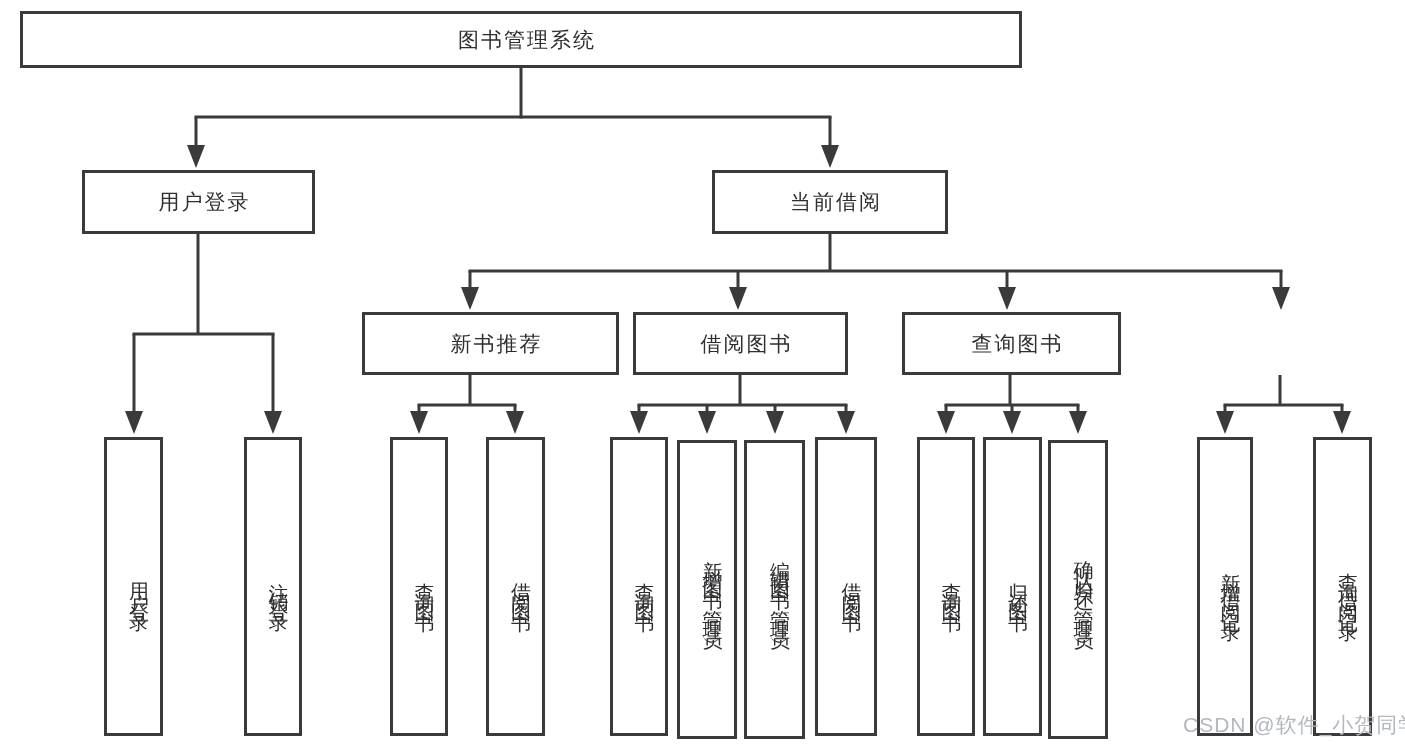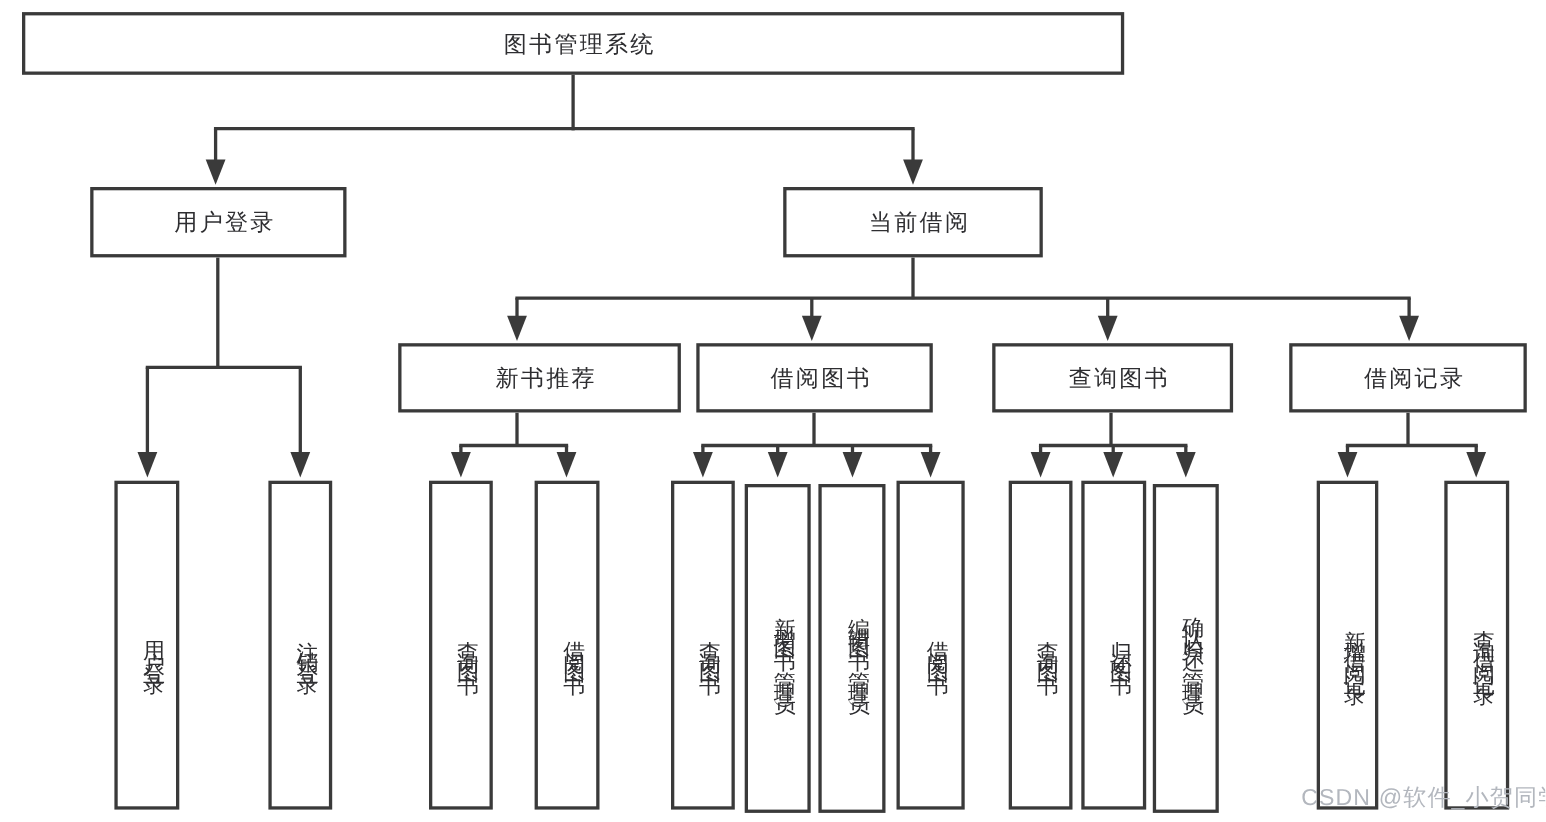--- a/index.html
+++ b/index.html
@@ -131,23 +131,20 @@
 
   <div class="box mid" style="left:362px;top:312px;width:257px;height:63px;">
     <span>新书推荐</span>
   </div>
   <div class="box mid" style="left:633px;top:312px;width:215px;height:63px;">
     <span>借阅图书</span>
   </div>
   <div class="box mid" style="left:902px;top:312px;width:219px;height:63px;">
     <span>查询图书</span>
   </div>
-  <div class="box mid" style="left:1172px;top:312px;width:216px;height:63px;">
-    <span>借阅记录</span>
-  </div>
 
   <div class="box leaf" style="left:104px;top:437px;width:59px;height:299px;">
     <span class="vtext">用户登录</span>
   </div>
   <div class="box leaf" style="left:244px;top:437px;width:58px;height:299px;">
     <span class="vtext">注销登录</span>
   </div>
 
   <div class="box leaf" style="left:390px;top:437px;width:58px;height:299px;">
     <span class="vtext">查询图书</span>

